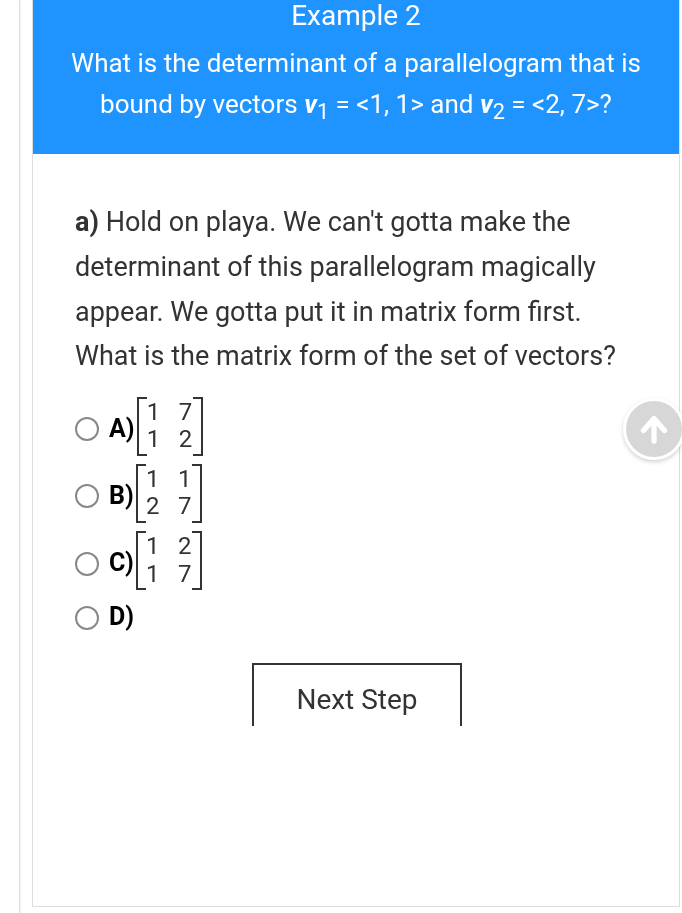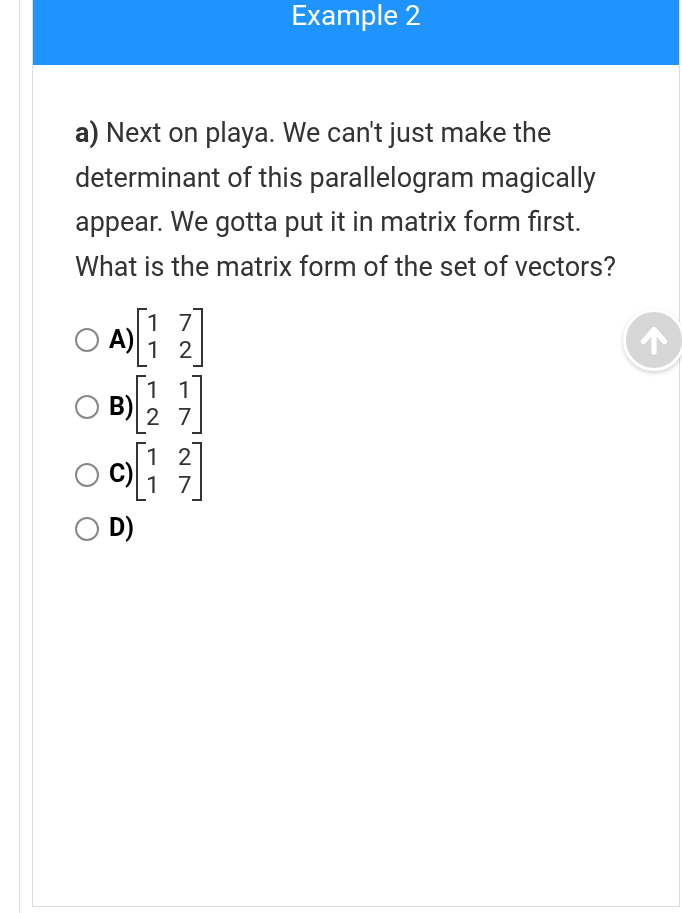--- a/index.html
+++ b/index.html
@@ -183,25 +183,28 @@
     }
   </style>
 </head>
 <body>
 
 <div class="left-edge"></div>
 
 <div class="container">
   <div class="header">
     <div class="example-title">Example 2</div>
+    <div class="question-text">
+      <span>What is the determinant of a parallelogram that is bound by vectors </span><span class="ital">v</span><sub>1</sub><span> = &lt;1, 1&gt; and </span><span class="ital">v</span><sub>2</sub><span> = &lt;2, 7&gt;?</span>
+    </div>
   </div>
 
   <div class="body-area">
     <div class="step-text">
-      <span class="step-label">a)</span><span> Next on playa. We can't just make the determinant of this parallelogram magically appear. We gotta put it in matrix form first. What is the matrix form of the set of vectors?</span>
+      <span class="step-label">a)</span><span> Hold on playa. We can't gotta make the determinant of this parallelogram magically appear. We gotta put it in matrix form first. What is the matrix form of the set of vectors?</span>
     </div>
 
     <div class="options">
 
       <div class="option-row matrix-row">
         <div class="radio"></div>
         <div class="option-label">A)</div>
         <div class="matrix">
           <div class="matrix-inner-row">
             <span>1</span>
@@ -244,20 +247,23 @@
         </div>
       </div>
 
       <div class="option-row option-d">
         <div class="radio"></div>
         <div class="option-label">D)</div>
       </div>
 
     </div>
 
+    <div class="next-step-wrap">
+      <div class="next-step">Next Step</div>
+    </div>
 
     <div class="scroll-top">
       <svg viewBox="0 0 24 24">
         <path d="M12 4 L4 12 L7 12 L7 20 L17 20 L17 12 L20 12 Z" fill="none"></path>
         <path d="M12 5 L5 13 M12 5 L19 13 M12 5 L12 20" stroke="#fff" stroke-width="3.5" stroke-linecap="round" stroke-linejoin="round" fill="none"></path>
       </svg>
     </div>
   </div>
 </div>
 

